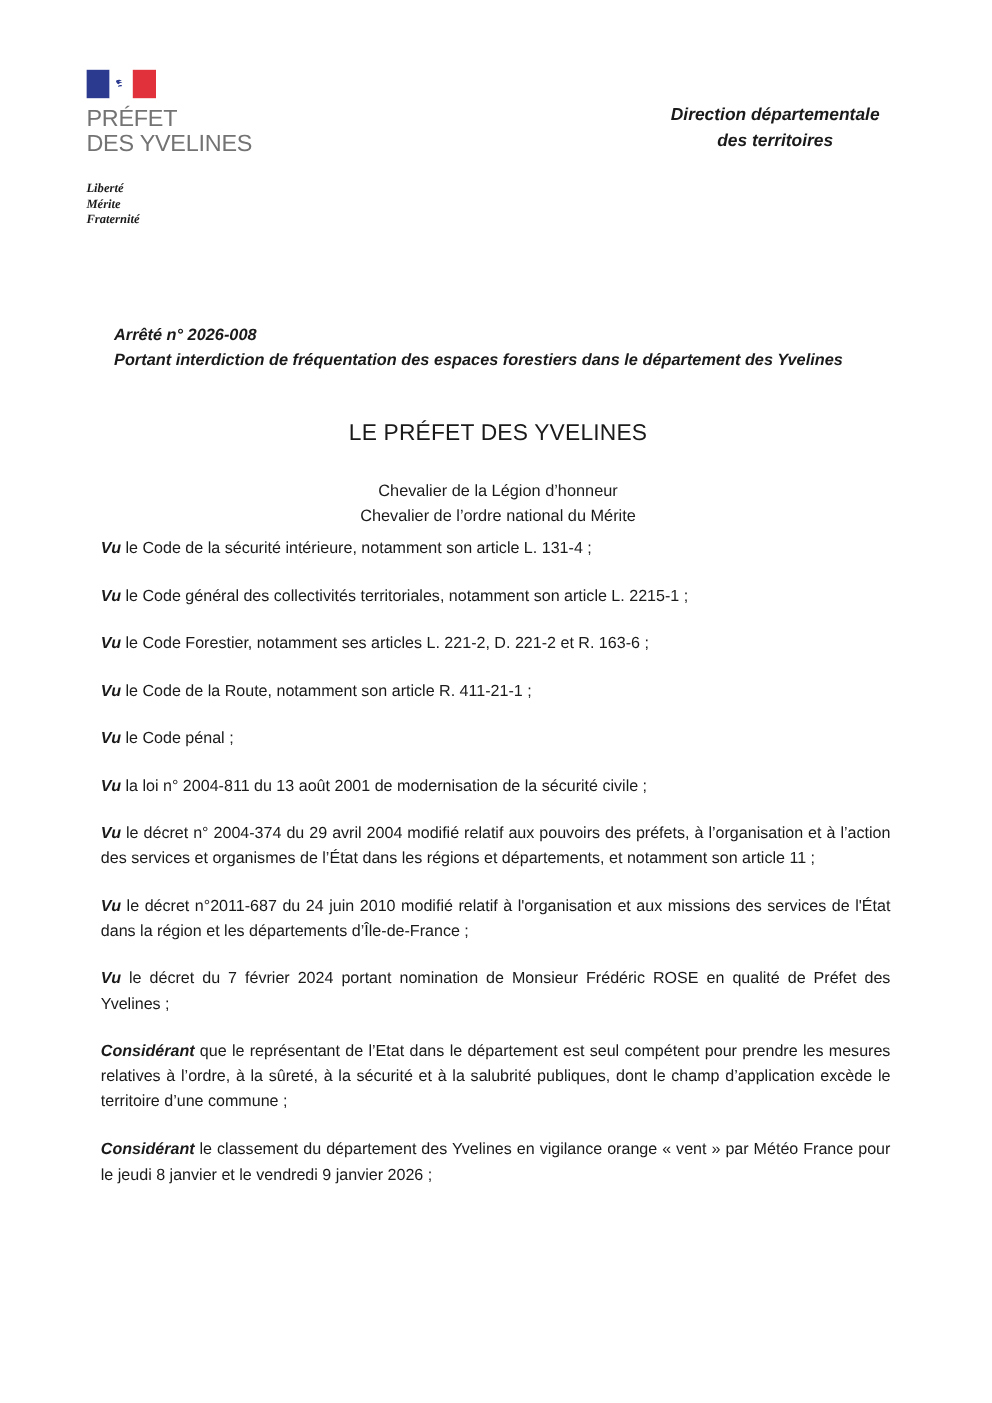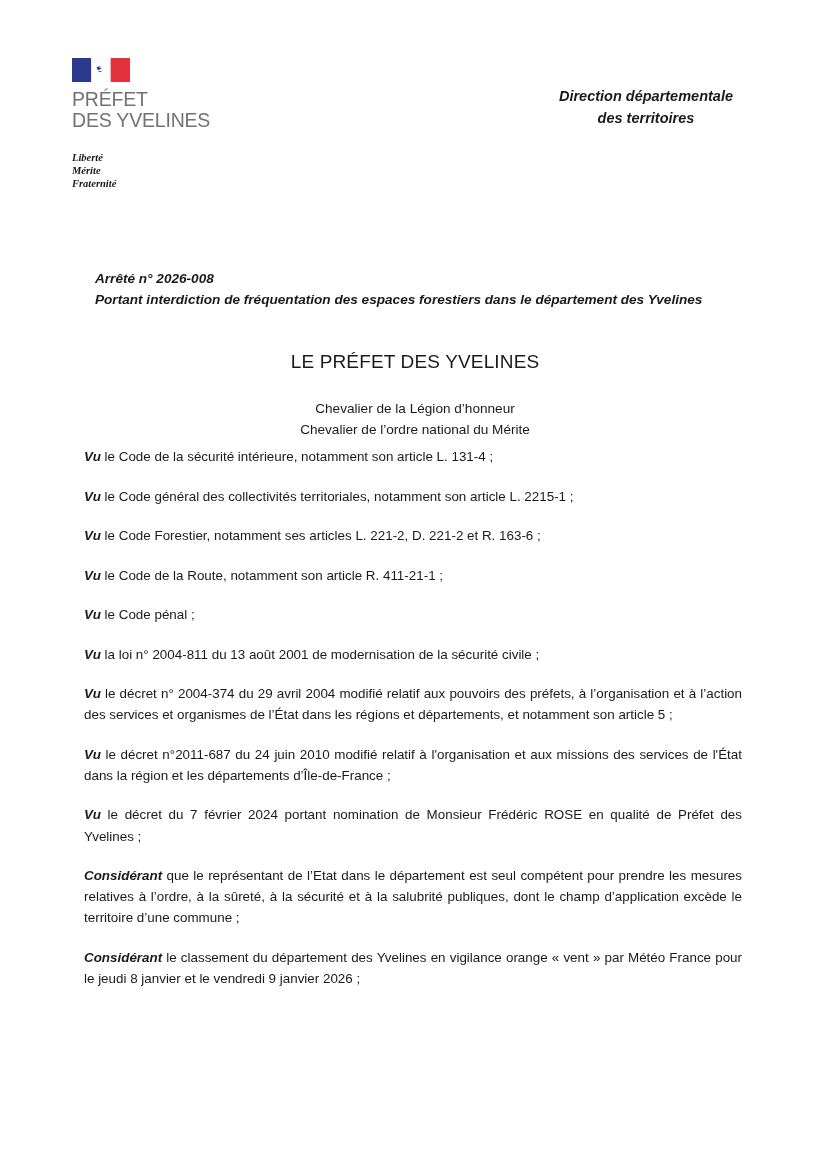--- a/index.html
+++ b/index.html
@@ -232,21 +232,21 @@
 
     <p class="clause">
       <span class="kw">Vu</span><span> le Code pénal ;</span>
     </p>
 
     <p class="clause">
       <span class="kw">Vu</span><span> la loi n° 2004-811 du 13 août 2001 de modernisation de la sécurité civile ;</span>
     </p>
 
     <p class="clause">
-      <span class="kw">Vu</span><span> le décret n° 2004-374 du 29 avril 2004 modifié relatif aux pouvoirs des préfets, à l’organisation et à l’action des services et organismes de l’État dans les régions et départements, et notamment son article 5 ;</span>
+      <span class="kw">Vu</span><span> le décret n° 2004-374 du 29 avril 2004 modifié relatif aux pouvoirs des préfets, à l’organisation et à l’action des services et organismes de l’État dans les régions et départements, et notamment son article 11 ;</span>
     </p>
 
     <p class="clause">
       <span class="kw">Vu</span><span> le décret n°2011-687 du 24 juin 2010 modifié relatif à l'organisation et aux missions des services de l'État dans la région et les départements d’Île-de-France ;</span>
     </p>
 
     <p class="clause">
       <span class="kw">Vu</span><span> le décret du 7 février 2024 portant nomination de Monsieur Frédéric ROSE en qualité de Préfet des Yvelines ;</span>
     </p>
 

